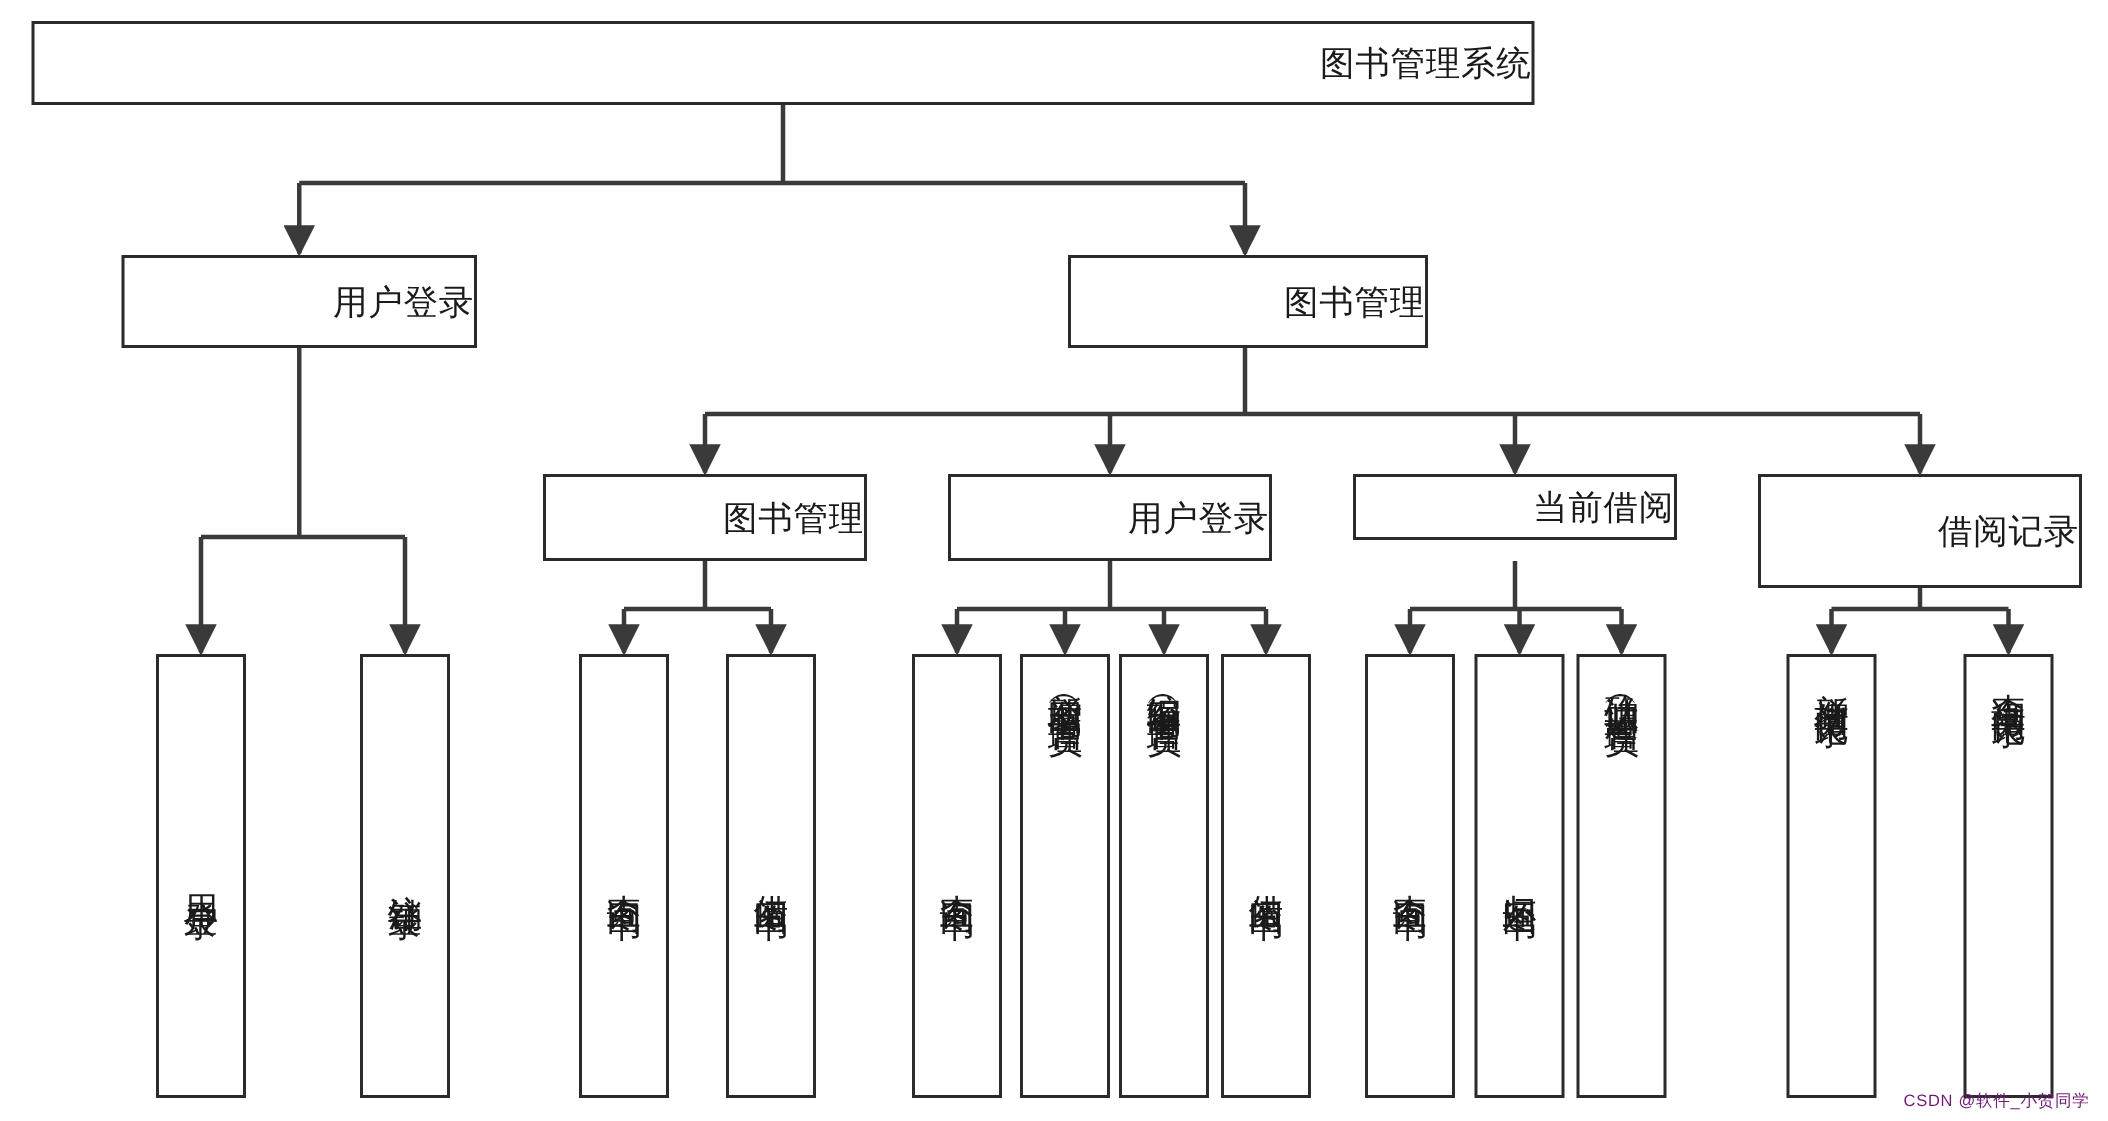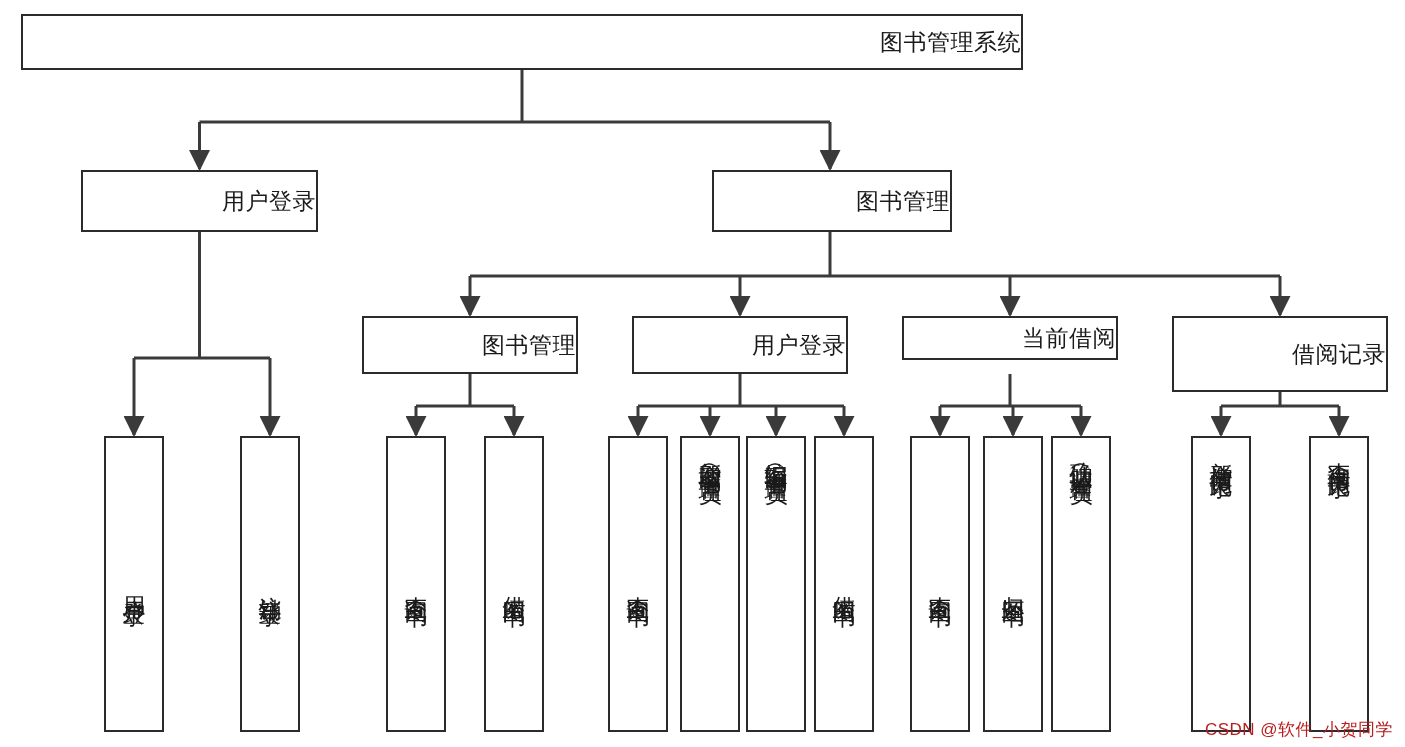--- a/index.html
+++ b/index.html
@@ -58,22 +58,22 @@
     white-space: nowrap;
   }
   .node-box.vertical.centered {
     align-items: center;
     padding-top: 0;
   }
   .watermark {
     position: absolute;
     right: 12px;
     bottom: 6px;
-    font-size: 17px;
-    color: #b91c1c;
+    font-size: 11px;
+    color: #701a75;
     letter-spacing: 0.5px;
     white-space: nowrap;
     user-select: none;
   }
 </style>
 </head>
 <body>
 
 <div id="diagram-root">
 

